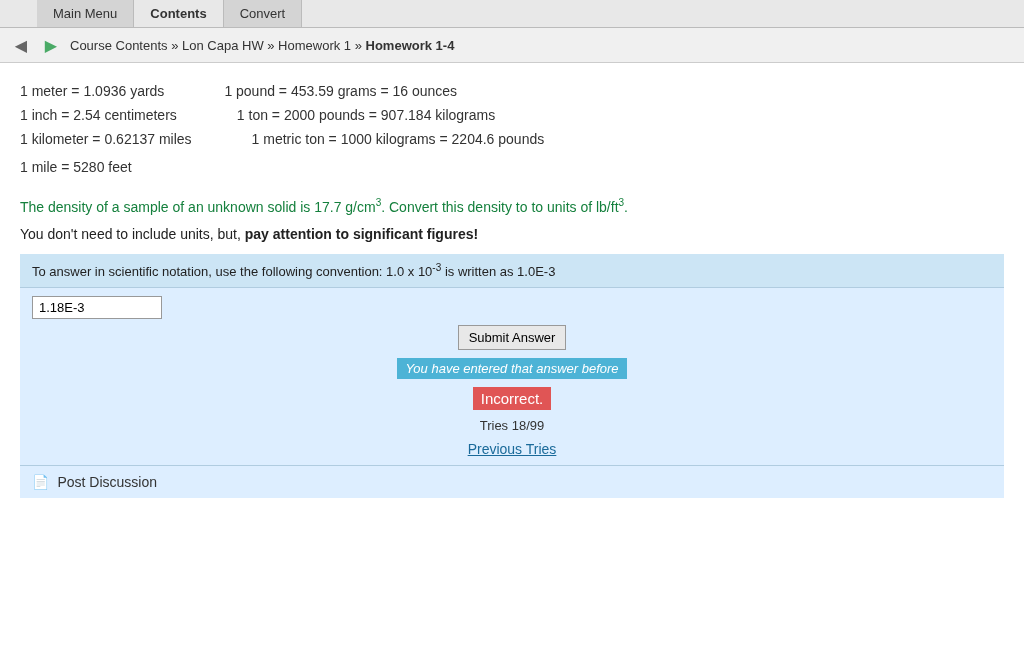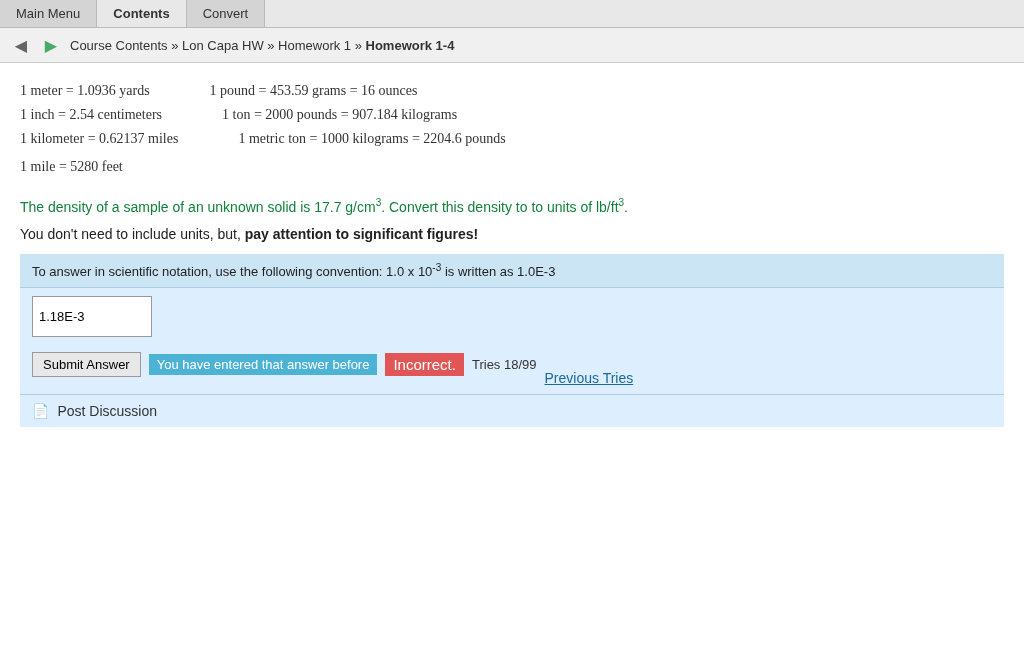--- a/index.html
+++ b/index.html
@@ -9,20 +9,21 @@
       background: #fff;
       color: #333;
     }
 
     
     .top-nav {
       display: flex;
       align-items: flex-end;
       background: #e8e8e8;
       border-bottom: 1px solid #bbb;
+      padding-left: 37px;
     }
     .top-nav-item {
       padding: 6px 16px;
       cursor: pointer;
       font-size: 13px;
       border-right: 1px solid #bbb;
       display: flex;
       align-items: center;
       background: #d4d4d4;
     }
@@ -75,21 +76,20 @@
       margin-bottom: 20px;
     }
     .conv-row {
       display: flex;
       gap: 60px;
       margin-bottom: 8px;
       font-size: 14px;
     }
     .conv-item {
       white-space: nowrap;
-      font-family: Liberation Serif, serif;
     }
 
     
     .question-text {
       font-size: 14px;
       line-height: 1.6;
       margin-bottom: 8px;
       color: #15803d;
     }
     .question-note {
@@ -115,60 +115,61 @@
       background: #ddeeff;
       padding: 8px 12px;
       border-top: 1px solid #b0cce0;
     }
     .answer-input-row {
       display: flex;
       align-items: center;
       margin-bottom: 6px;
     }
     .answer-input {
-      width: 120px;
-      padding: 12px 6px;
+      width: 130px;
+      padding: 3px 6px;
       border: 1px solid #999;
       font-size: 13px;
       background: #fff;
     }
     .answer-feedback-row {
       display: flex;
       align-items: center;
       gap: 8px;
       flex-wrap: wrap;
+      flex-direction: column;
     }
     .submit-btn {
       padding: 4px 10px;
       background: #e8e8e8;
       border: 1px solid #999;
       cursor: pointer;
       font-size: 13px;
     }
     .feedback-blue {
       background: #4db3d6;
       color: #fff;
       padding: 3px 8px;
       font-size: 13px;
+      font-style: italic;
     }
     .feedback-red {
       background: #e05555;
       color: #fff;
       padding: 3px 8px;
       font-size: 15px;
     }
     .tries-text {
       font-size: 13px;
       color: #333;
     }
     .tries-link {
       color: #1a6a9a;
       text-decoration: underline;
       cursor: pointer;
-      margin-top: 27px;
     }
 
     
     .post-discussion-area {
       background: #ddeeff;
       padding: 8px 12px;
       border-top: 1px solid #b0cce0;
       display: flex;
       align-items: center;
       gap: 8px;

